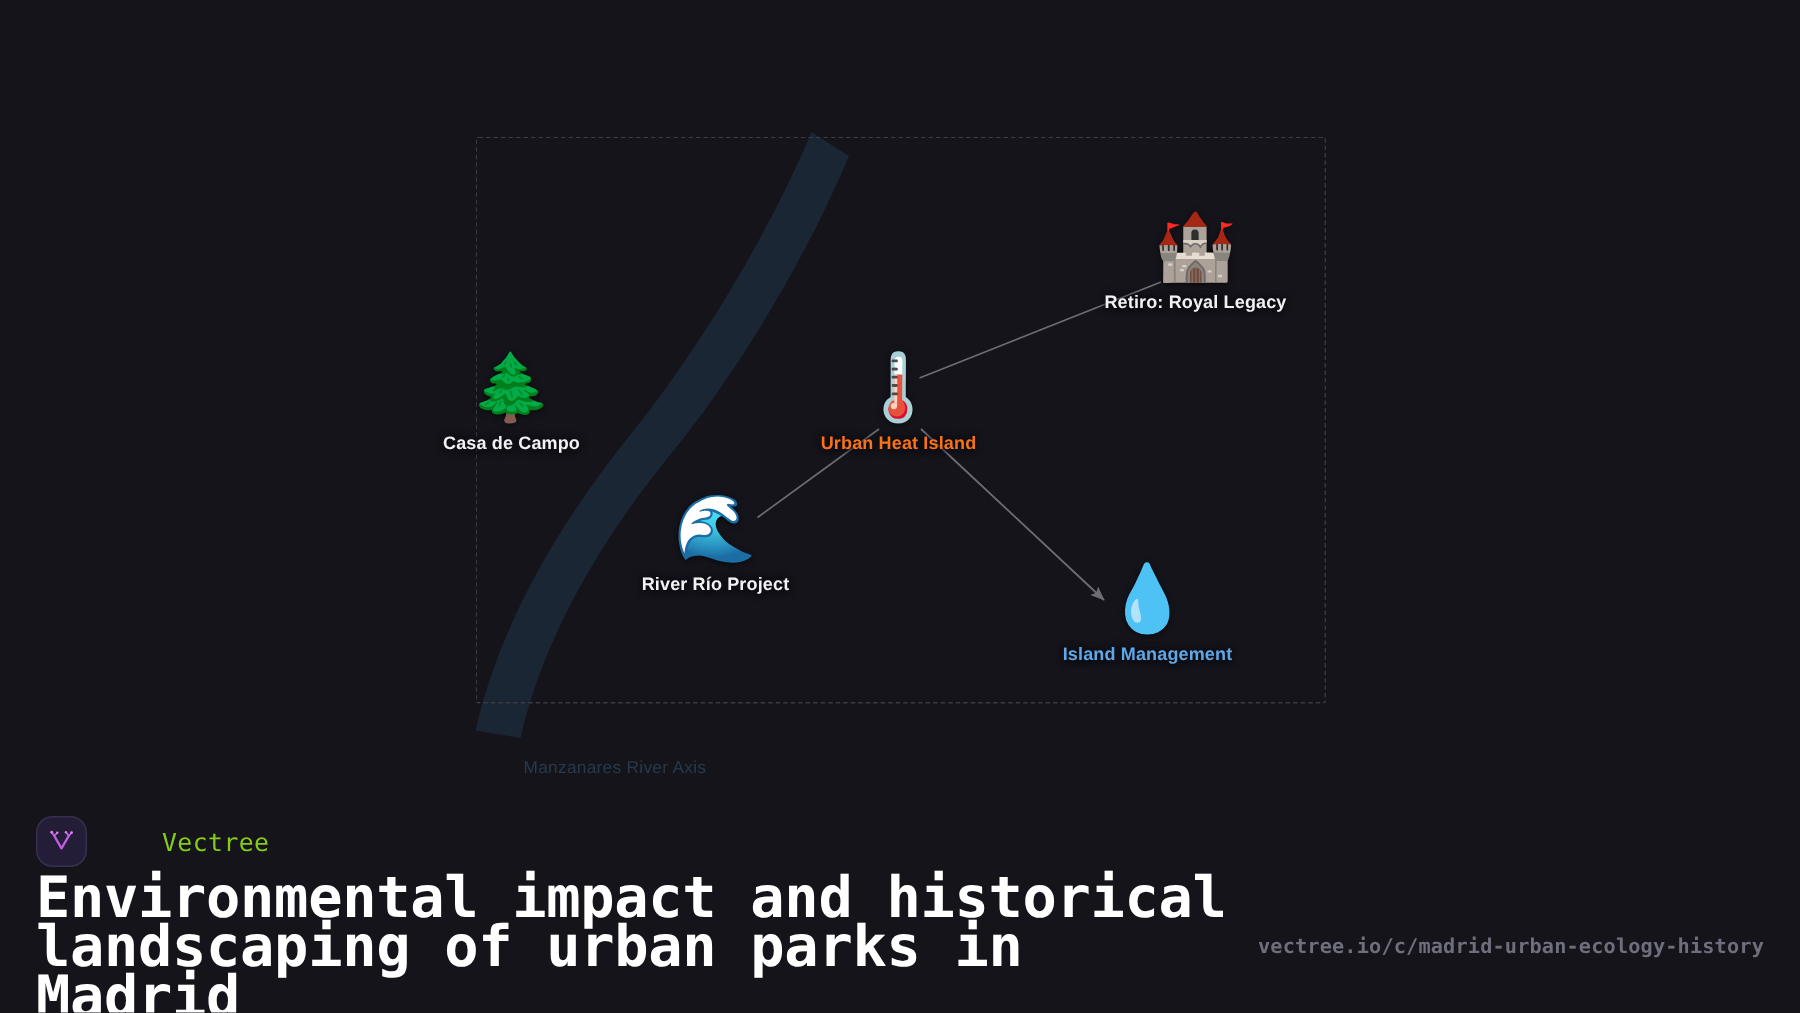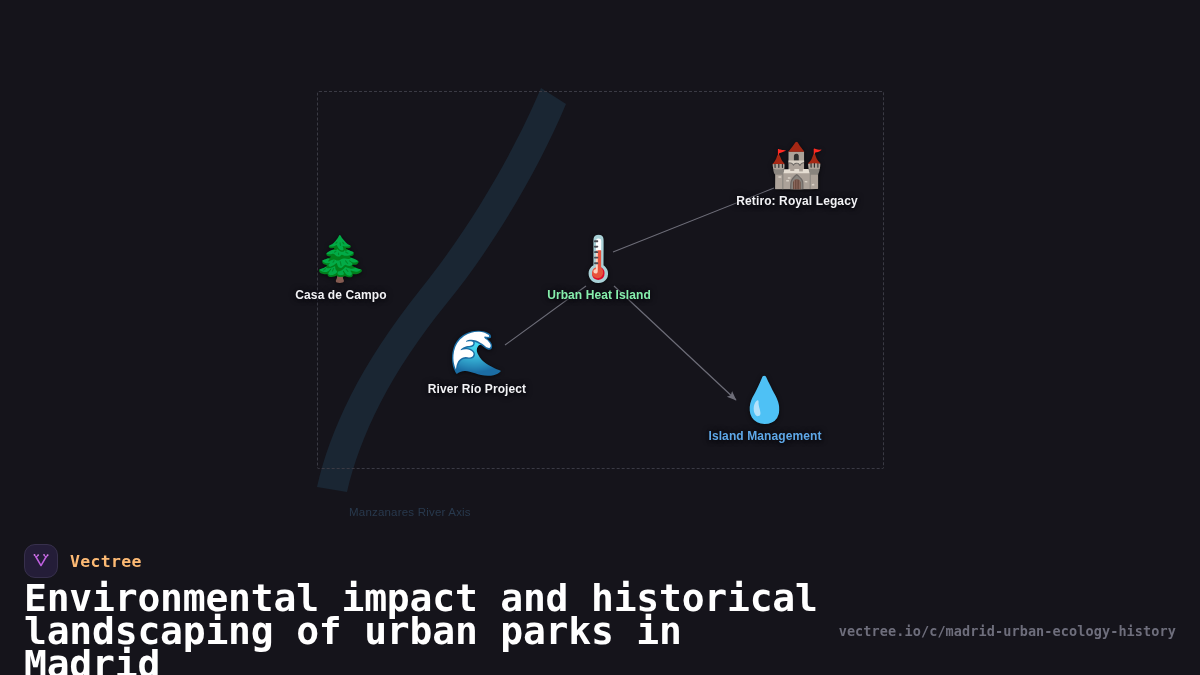--- a/index.html
+++ b/index.html
@@ -79,21 +79,21 @@
   .node-label {
     margin-top: 4px;
     font-size: 12px;
     font-weight: bold;
     color: #f2f2f5;
     white-space: nowrap;
     text-shadow: 0 1px 3px #0b0b10, 0 0 6px #0b0b10;
     letter-spacing: 0.1px;
   }
 
-  .node-label.accent-red   { color: #86efac; text-align: right; }
+  .node-label.accent-red   { color: #f97316; text-align: right; }
   .node-label.accent-blue  { color: #5fa8e8; }
 
   
   #footer {
     position: absolute;
     left: 0;
     top: 540px;
     width: 1200px;
     height: 135px;
     background: #15141b;
@@ -115,23 +115,24 @@
     background: #241d38;
     border: 1px solid #37304c;
     display: flex;
     align-items: center;
     justify-content: center;
   }
 
   .brand-name {
     font-family: "DejaVu Sans Mono", "Liberation Mono", monospace;
     font-size: 16.5px;
-    font-weight: bold;
-    color: #fdba74;
+    font-weight: normal;
+    color: #84cc16;
     letter-spacing: 0.3px;
+    margin-left: 38px;
   }
 
   .title {
     position: absolute;
     left: 24px;
     top: 42px;
     width: 810px;
     font-family: "DejaVu Sans Mono", "Liberation Mono", monospace;
     font-size: 38px;
     font-weight: bold;

